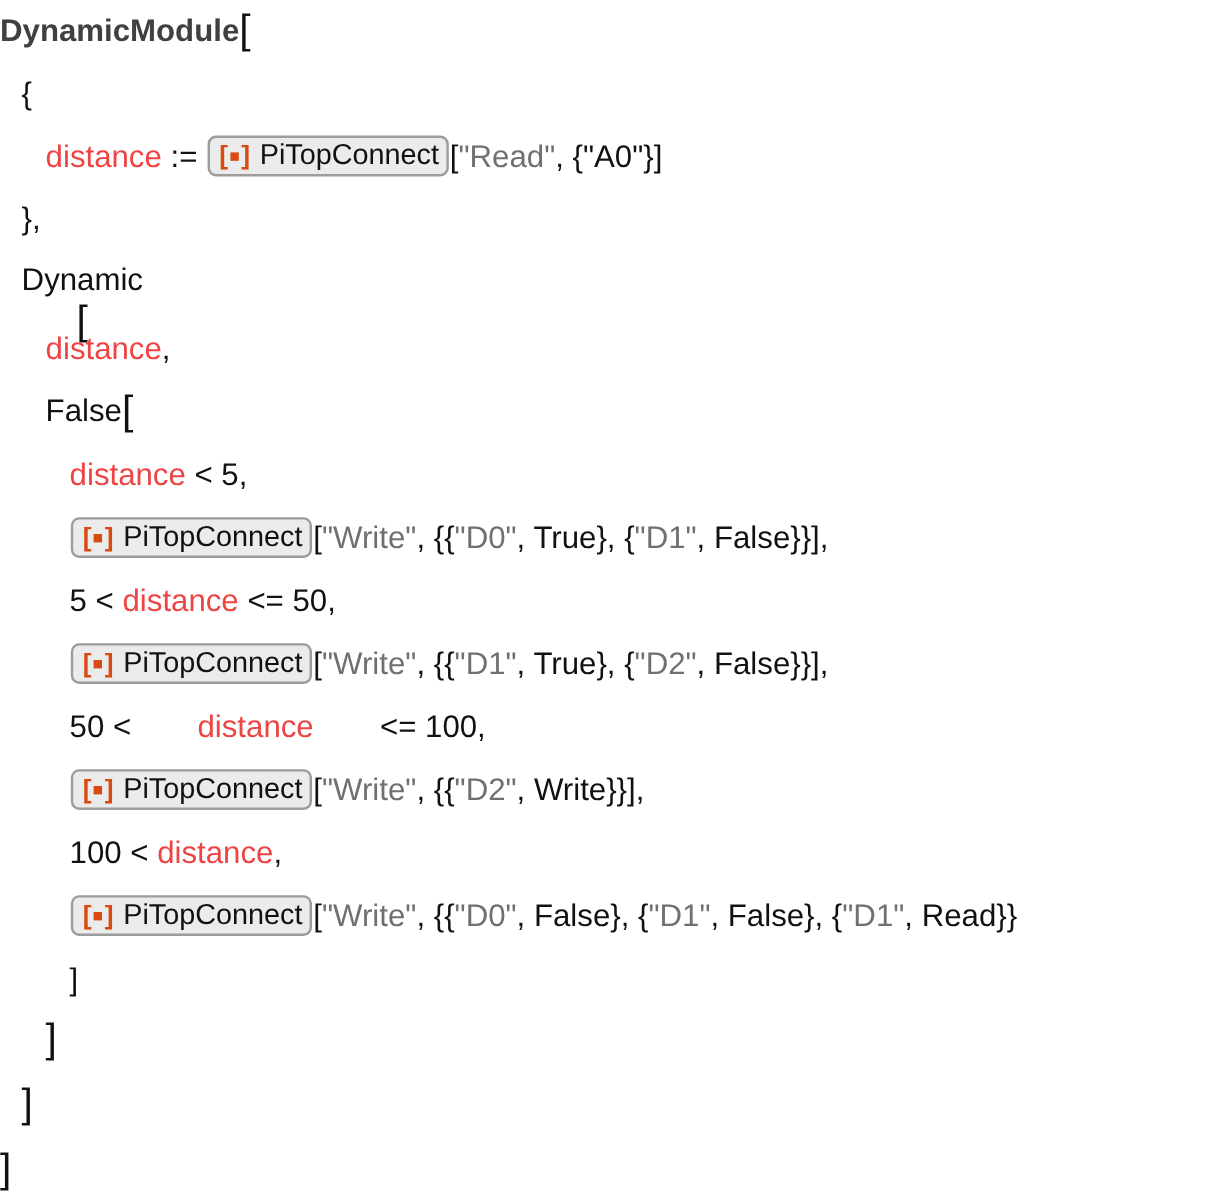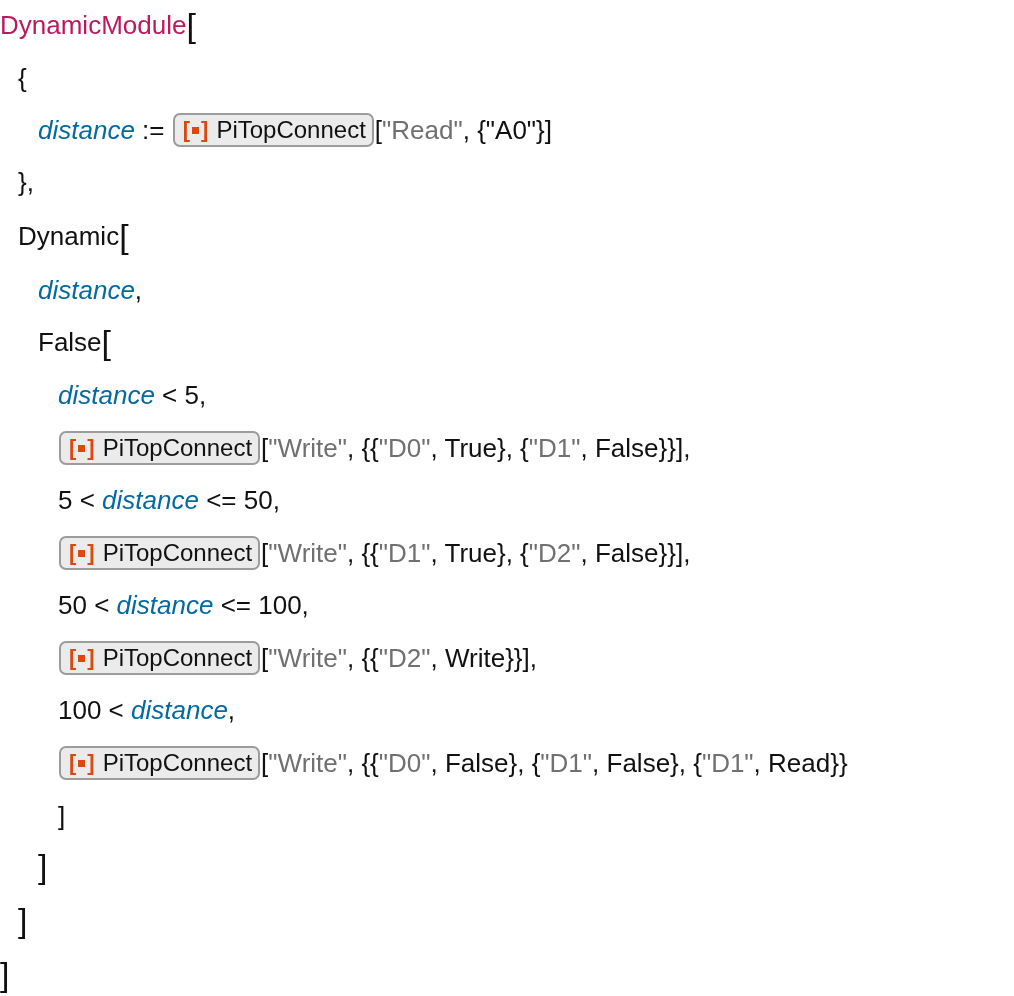--- a/index.html
+++ b/index.html
@@ -1,20 +1,20 @@
 <!DOCTYPE html>
 <html><head>
 <meta charset="utf-8">
 <style>
   html, body { margin:0; padding:0; background:#ffffff; }
   body { width:1014px; height:996px; overflow:hidden; position:relative;
          font-family:"Liberation Sans", "DejaVu Sans", sans-serif; font-size:26px; color:#111; }
   .line { position:absolute; white-space:pre; line-height:34px; height:40px; display:flex; align-items:center; }
-  .kw { color:#be185d; }
-  .var { color:#0369a1;font-style:italic; }
+  .kw { color:#404040;font-weight:bold; }
+  .var { color:#ef4444; }
   .str { color:#707070; }
   .big-bracket { font-size:34px; line-height:34px; font-weight:normal; }
   .box {
     display:inline-flex; align-items:center; height:34px; padding:0 6px 0 8px; margin:0 1px;
     border:2px solid #9c9c9c; border-radius:7px; background:#ebebeb; box-sizing:border-box;
     font-size:24px; color:#111;
   }
   .box .ic { color:#d94a10; font-weight:bold; margin-right:8px; font-size:22px; display:inline-flex; align-items:center; }
   .box .ic .sq { display:inline-block; width:7px; height:7px; background:#d94a10; margin:0 2px; }
 </style>
@@ -30,21 +30,21 @@
 </div>
 
 <div class="line" style="left:38px; top:110px;">
   <span class="var">distance</span><span> </span><span>:=</span><span> </span><span class="box"><span class="ic">[<span class="sq"></span>]</span><span>PiTopConnect</span></span><span>[</span><span class="str">"Read"</span><span>, {"A0"}]</span>
 </div>
 
 <div class="line" style="left:18px; top:162px;">
   <span>},</span>
 </div>
 
-<div class="line" style="left:18px; top:216px;">
+<div class="line" style="left:18px; top:216px;flex-direction:column;">
   <span>Dynamic</span><span class="big-bracket">[</span>
 </div>
 
 <div class="line" style="left:38px; top:270px;">
   <span class="var">distance</span><span>,</span>
 </div>
 
 <div class="line" style="left:38px; top:322px;">
   <span>False</span><span class="big-bracket">[</span>
 </div>
@@ -58,21 +58,21 @@
 </div>
 
 <div class="line" style="left:58px; top:480px;">
   <span>5 &lt; </span><span class="var">distance</span><span> &lt;= 50,</span>
 </div>
 
 <div class="line" style="left:58px; top:533px;">
   <span class="box"><span class="ic">[<span class="sq"></span>]</span><span>PiTopConnect</span></span><span>[</span><span class="str">"Write"</span><span>, {{</span><span class="str">"D1"</span><span>, True}, {</span><span class="str">"D2"</span><span>, False}}],</span>
 </div>
 
-<div class="line" style="left:58px; top:585px;">
+<div class="line" style="left:58px; top:585px;gap:48px;">
   <span>50 &lt; </span><span class="var">distance</span><span> &lt;= 100,</span>
 </div>
 
 <div class="line" style="left:58px; top:638px;">
   <span class="box"><span class="ic">[<span class="sq"></span>]</span><span>PiTopConnect</span></span><span>[</span><span class="str">"Write"</span><span>, {{</span><span class="str">"D2"</span><span>, Write}}],</span>
 </div>
 
 <div class="line" style="left:58px; top:690px;justify-content:center;">
   <span>100 &lt; </span><span class="var">distance</span><span>,</span>
 </div>

